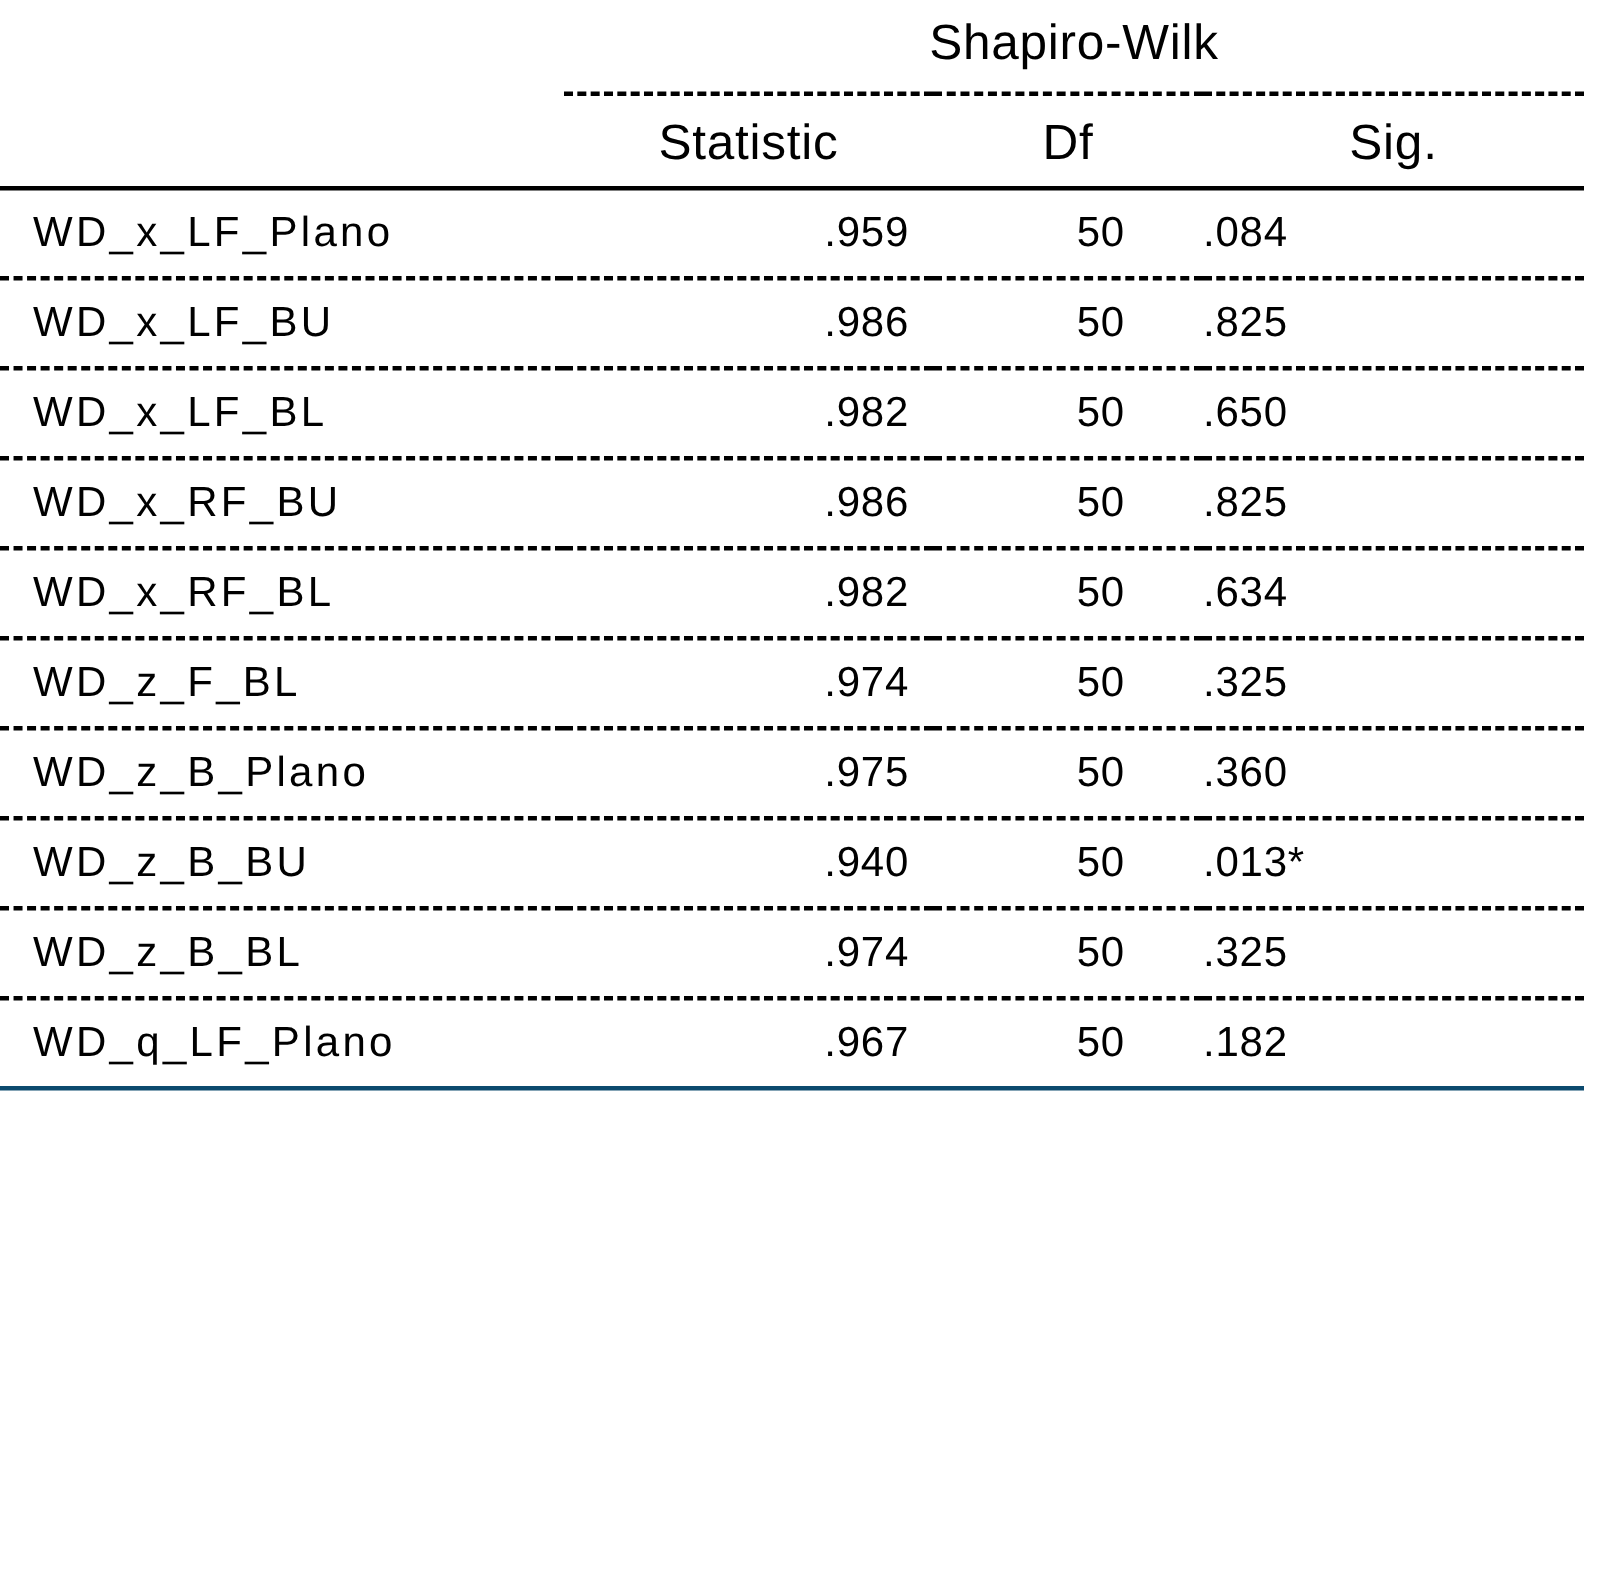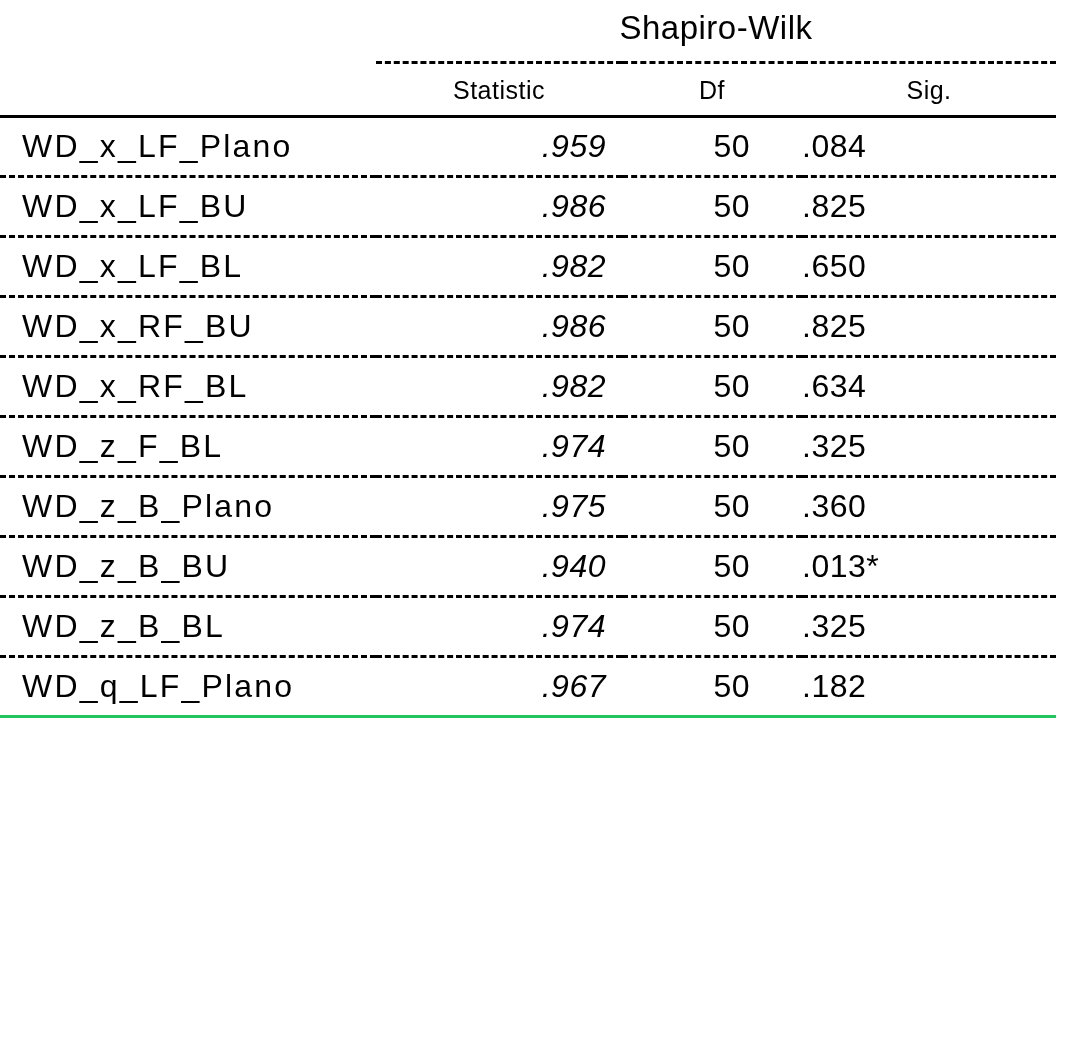--- a/index.html
+++ b/index.html
@@ -41,52 +41,51 @@
     font-size: 33px;
     letter-spacing: 0.5px;
     padding-bottom: 6px;
     border-bottom: 3px dashed #000;
   }
   .group-head .blank {
     border: none;
   }
 
   .col-head td {
-    font-size: 25px;
+    font-size: 33px;
     letter-spacing: 0.5px;
     text-align: center;
     padding: 12px 0 10px 0;
     border-bottom: 3px solid #000;
     vertical-align: bottom;
   }
   .col-head td.lbl-blank {
     border-bottom: 3px solid #000;
   }
 
   tbody tr td {
-    font-size: 32px;
+    font-size: 28px;
     letter-spacing: 0.5px;
     height: 57px;
     vertical-align: middle;
     border-bottom: 3px dashed #000;
     padding: 0;
   }
   tbody tr:last-child td {
-    border-bottom: 3px solid #22c55e;
+    border-bottom: 3px solid #0c4a6e;
     margin-left: 40px;
   }
   tbody td.label {
     text-align: left;
     padding-left: 22px;
     letter-spacing: 2.2px;
   }
   tbody td.num {
     text-align: right;
     padding-right: 16px;
-    font-style: italic;
   }
   tbody td.df {
     text-align: right;
     padding-right: 52px;
   }
   tbody td.sig {
     text-align: left;
     padding-right: 14px;
   }
 </style>

